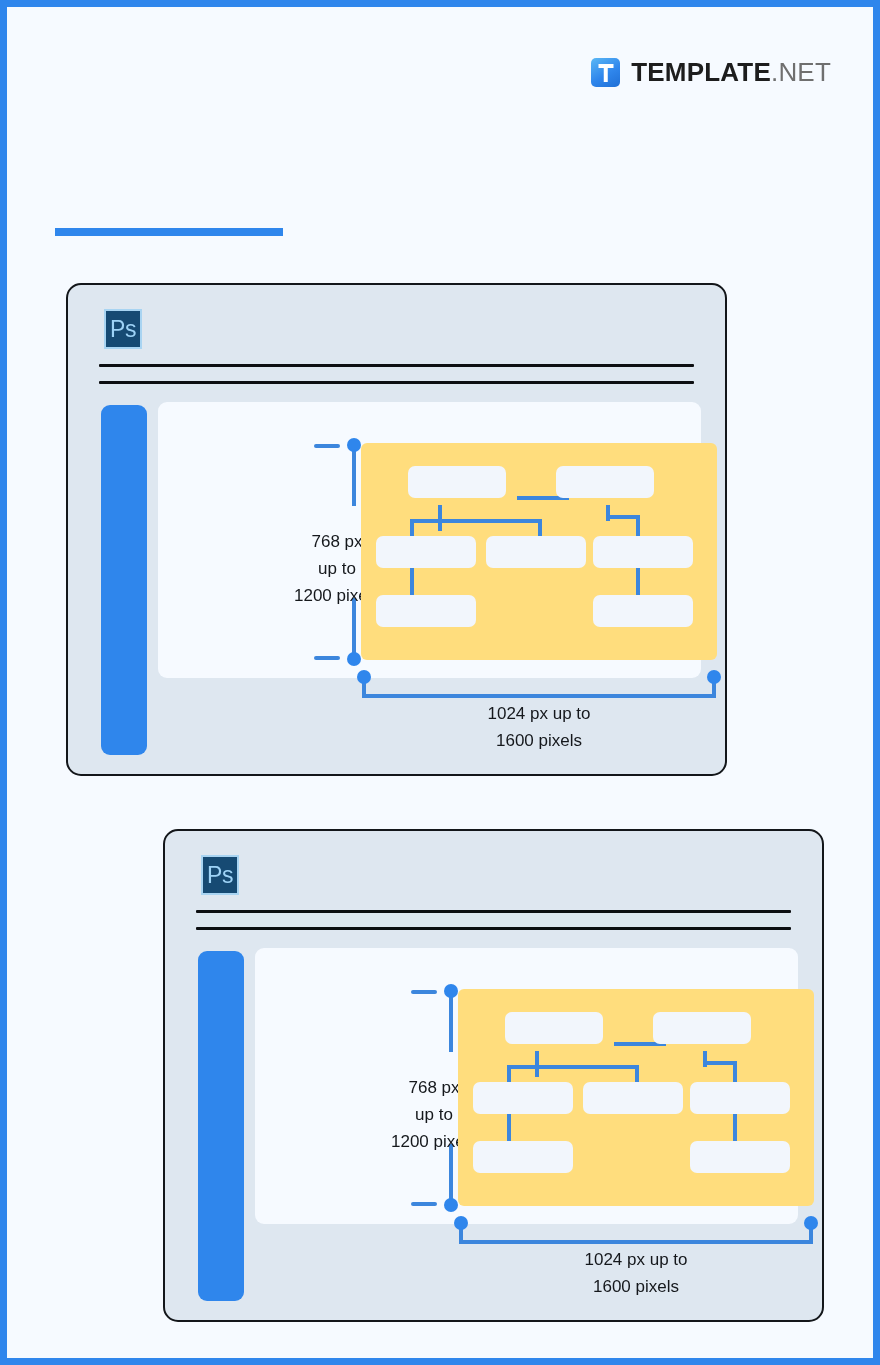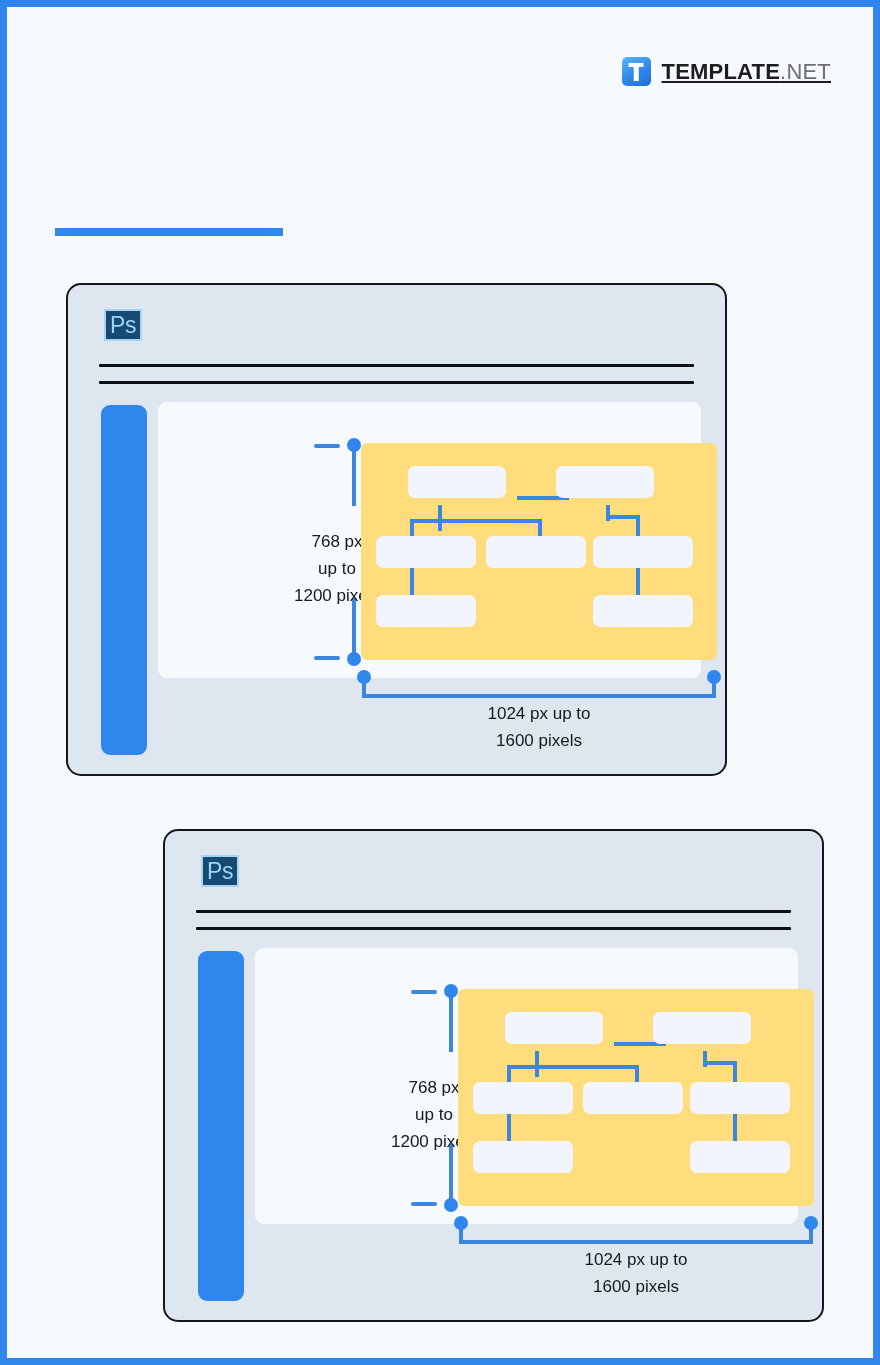--- a/index.html
+++ b/index.html
@@ -52,25 +52,24 @@
     transform:translateX(-50%);
     width:15px; height:4px; background:#fff;
   }
   .brand-mark::after {
     content:"";
     position:absolute; left:50%; top:6px;
     transform:translateX(-50%);
     width:4.5px; height:18px; background:#fff;
   }
   .brand-text {
-    font-size:22px; font-weight:700;
+    font-size:26px; font-weight:700;
     letter-spacing:0.2px;
     color:#1d1d1d;
     white-space:nowrap;
-    text-decoration:underline;
   }
   .brand-text .suffix { font-weight:400; color:#6f6f6f; }
   .accent-bar {
     position:absolute;
     left:48px; top:221px;
     width:228px; height:8px;
     background:#2f86ec;
   }
 
   
@@ -79,21 +78,21 @@
     background:#dee7f0;
     border:2px solid #13161a;
     border-radius:15px;
   }
   .win--one   { left:59px;  top:276px;  width:661px; height:493px; }
   .win--two   { left:156px; top:822px;  width:661px; height:493px; }
 
   .ps-icon {
     position:absolute;
     left:36px; top:24px;
-    width:38px; height:32px;
+    width:38px; height:40px;
     background:#164a73;
     border:2px solid #a8d4f2;
     display:flex; align-items:center; justify-content:center;
     font-size:23px; font-weight:400;
     color:#9ed3f7;
     letter-spacing:-0.5px;
   }
   .menu-lines {
     position:absolute;
     left:31px; right:31px; top:79px;

